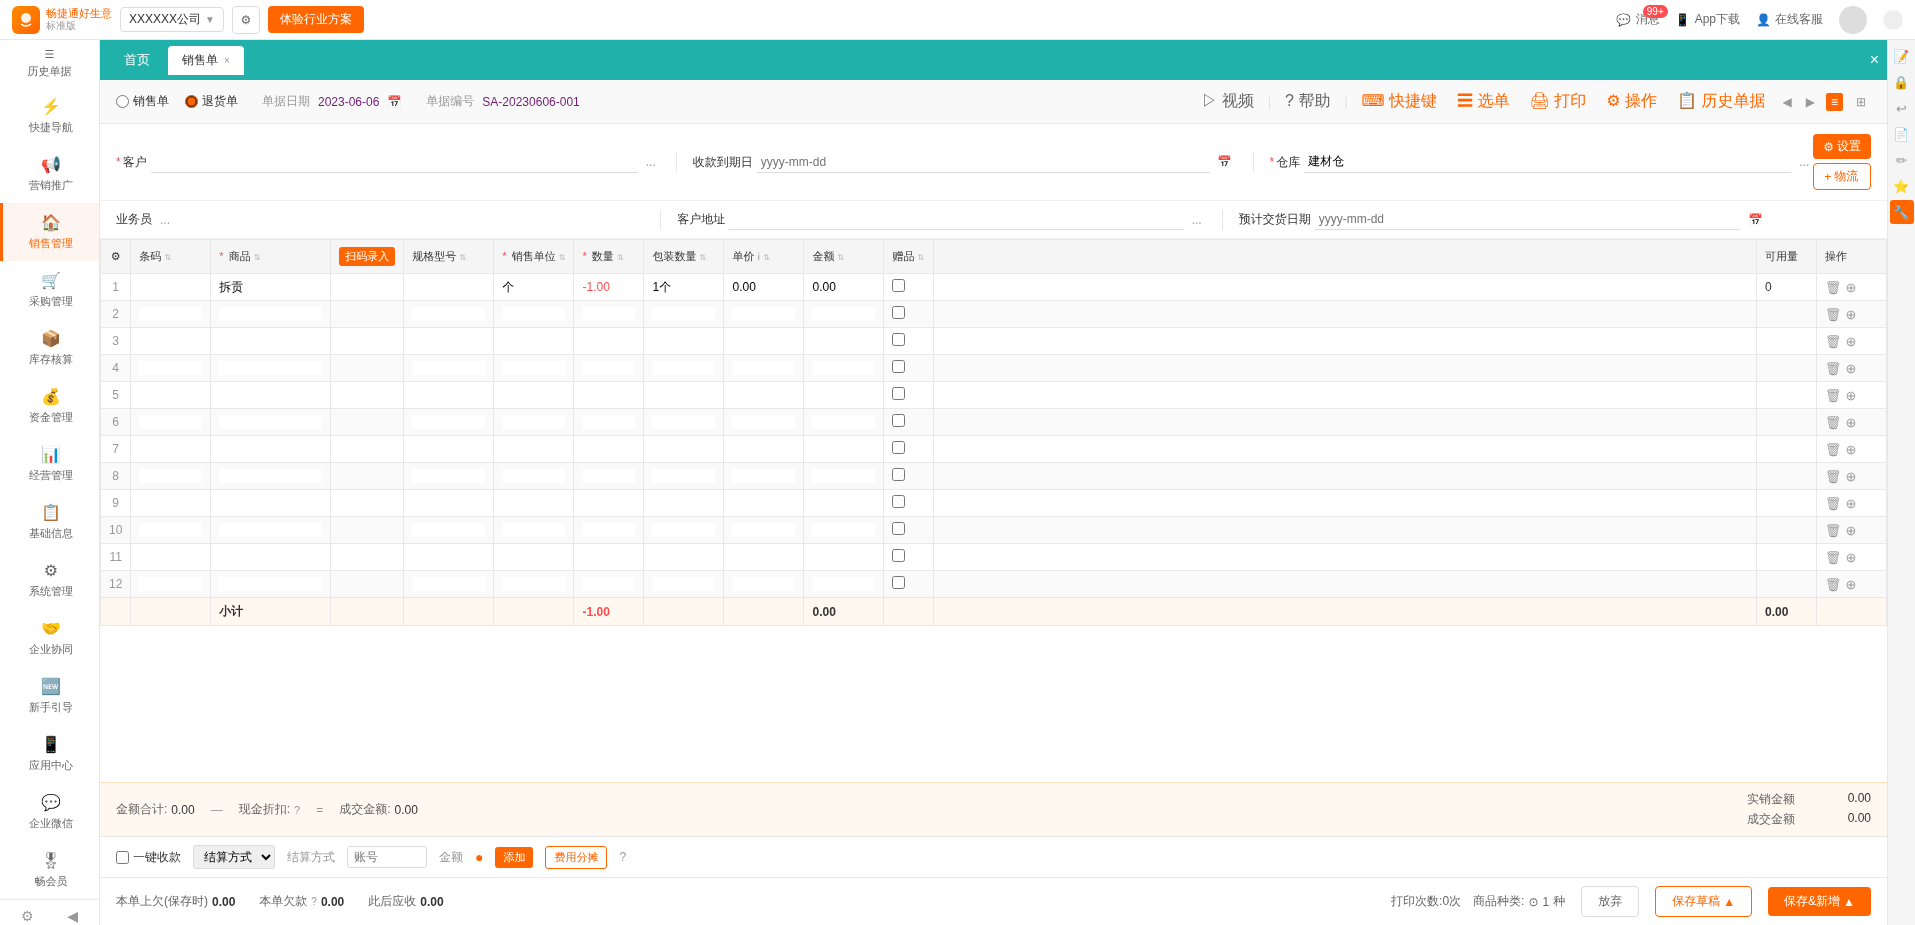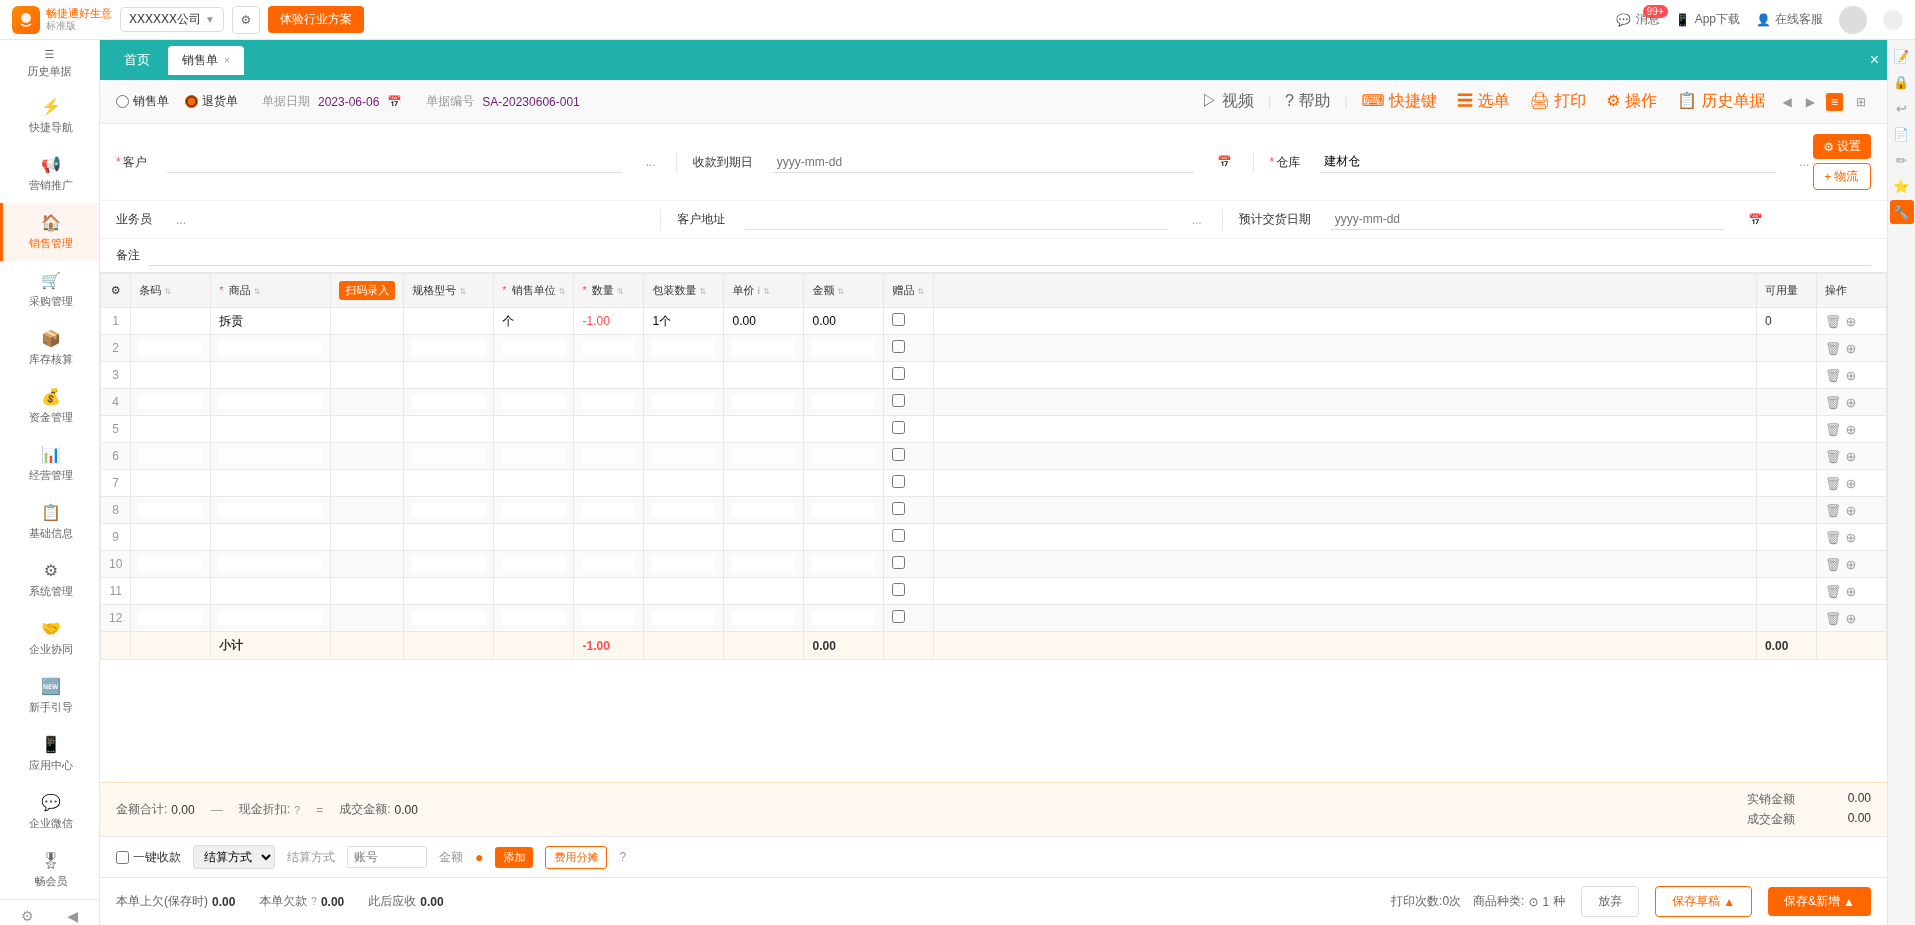--- a/index.html
+++ b/index.html
@@ -49,21 +49,21 @@
     .radio-item { display: flex; align-items: center; gap: 4px; cursor: pointer; font-size: 12px; }
     .radio-item input[type=radio] { accent-color: #ff6600; }
     .form-meta { display: flex; align-items: center; gap: 8px; font-size: 12px; }
     .form-meta-label { color: #999; }
     .form-meta-value { color: #701a75; }
     .sub-header-actions { margin-left: auto; display: flex; gap: 8px; align-items: center; }
     .action-btn { display: flex; align-items: center; gap: 3px; cursor: pointer; font-size: 16px; color: #666; padding: 3px 6px; }
 
     
     .fields-row { display: flex; align-items: center; padding: 8px 16px; gap: 0; border-bottom: 1px solid #f0f0f0; }
-    .field-group { display: flex; align-items: center; flex: 1; gap: 20px; min-width: 0; }
+    .field-group { display: flex; align-items: center; flex: 1; gap: 4px; min-width: 0; }
     .field-label { color: #333; font-size: 12px; white-space: nowrap; }
     .field-label.required::before { content: '*'; color: #ff4d4f; margin-right: 2px; }
     .field-input { flex: 1; border: none; border-bottom: 1px solid #ddd; padding: 3px 4px; font-size: 12px; outline: none; min-width: 0; }
     .field-dots { color: #999; cursor: pointer; padding: 0 4px; }
     .field-calendar { color: #999; cursor: pointer; padding: 0 4px; }
     .field-divider { width: 1px; height: 20px; background: #e8e8e8; margin: 0 16px; }
     .remark-row { padding: 6px 16px; display: flex; align-items: center; gap: 8px; }
     .remark-input { flex: 1; border: none; border-bottom: 1px solid #ddd; padding: 3px 4px; font-size: 12px; outline: none; }
     .setting-btn { background: #ff6600; color: white; border: none; border-radius: 4px; padding: 4px 10px; font-size: 12px; cursor: pointer; display: flex; align-items: center; gap: 3px; }
     .logistics-btn { background: white; color: #ff6600; border: 1px solid #ff6600; border-radius: 4px; padding: 4px 10px; font-size: 12px; cursor: pointer; display: flex; align-items: center; gap: 3px; }
@@ -342,24 +342,20 @@
           <span class="field-dots">...</span>
         </div>
         <div class="field-divider"></div>
         <div class="field-group" style="flex:2;">
           <span class="field-label">预计交货日期</span>
           <input class="field-input" type="text" placeholder="yyyy-mm-dd" style="width: 120px;">
           <span class="field-calendar">📅</span>
         </div>
       </div>
 
-      <div class="remark-row" style="background:white; border-bottom: 1px solid #e8e8e8;">
-        <span class="field-label">备注</span>
-        <input class="remark-input" type="text" style="">
-      </div>
 
       <div class="table-wrapper">
         <table>
           <thead>
             <tr>
               <th class="col-settings">⚙</th>
               <th class="col-barcode">
                 <span>条码</span>
                 <span class="sort-icon">⇅</span>
               </th>

